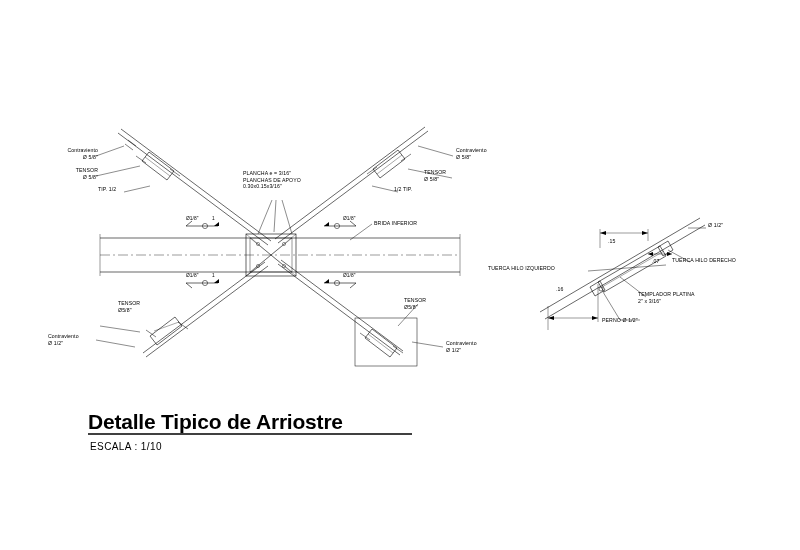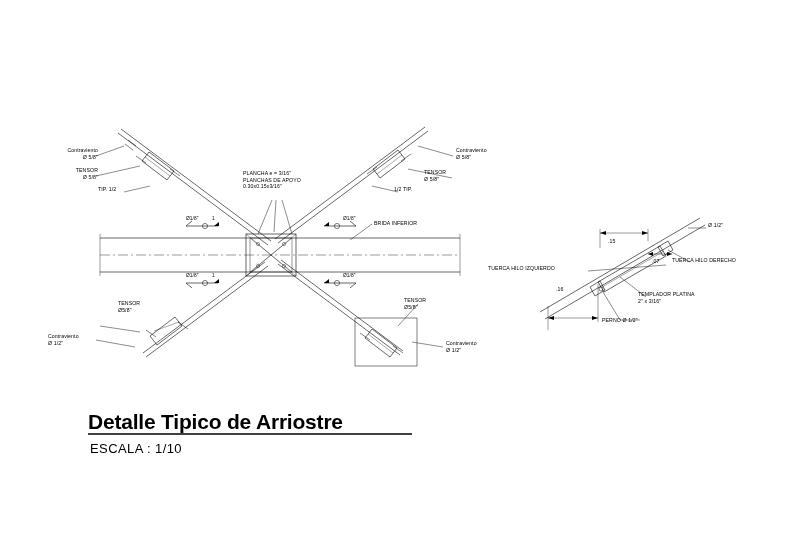--- a/index.html
+++ b/index.html
@@ -42,21 +42,21 @@
     font-family: "Liberation Sans", sans-serif;
     font-weight: bold;
     font-size: 21px;
     color: #000000;
     white-space: nowrap;
     letter-spacing: -0.2px;
   }
   .scale {
     position: absolute;
     font-family: "Liberation Sans", sans-serif;
-    font-size: 13px;
+    font-size: 10px;
     color: #000000;
     white-space: nowrap;
     letter-spacing: 0.4px;
     text-align: center;
   }
 </style>
 </head>
 <body>
 
 <div id="sheet">

